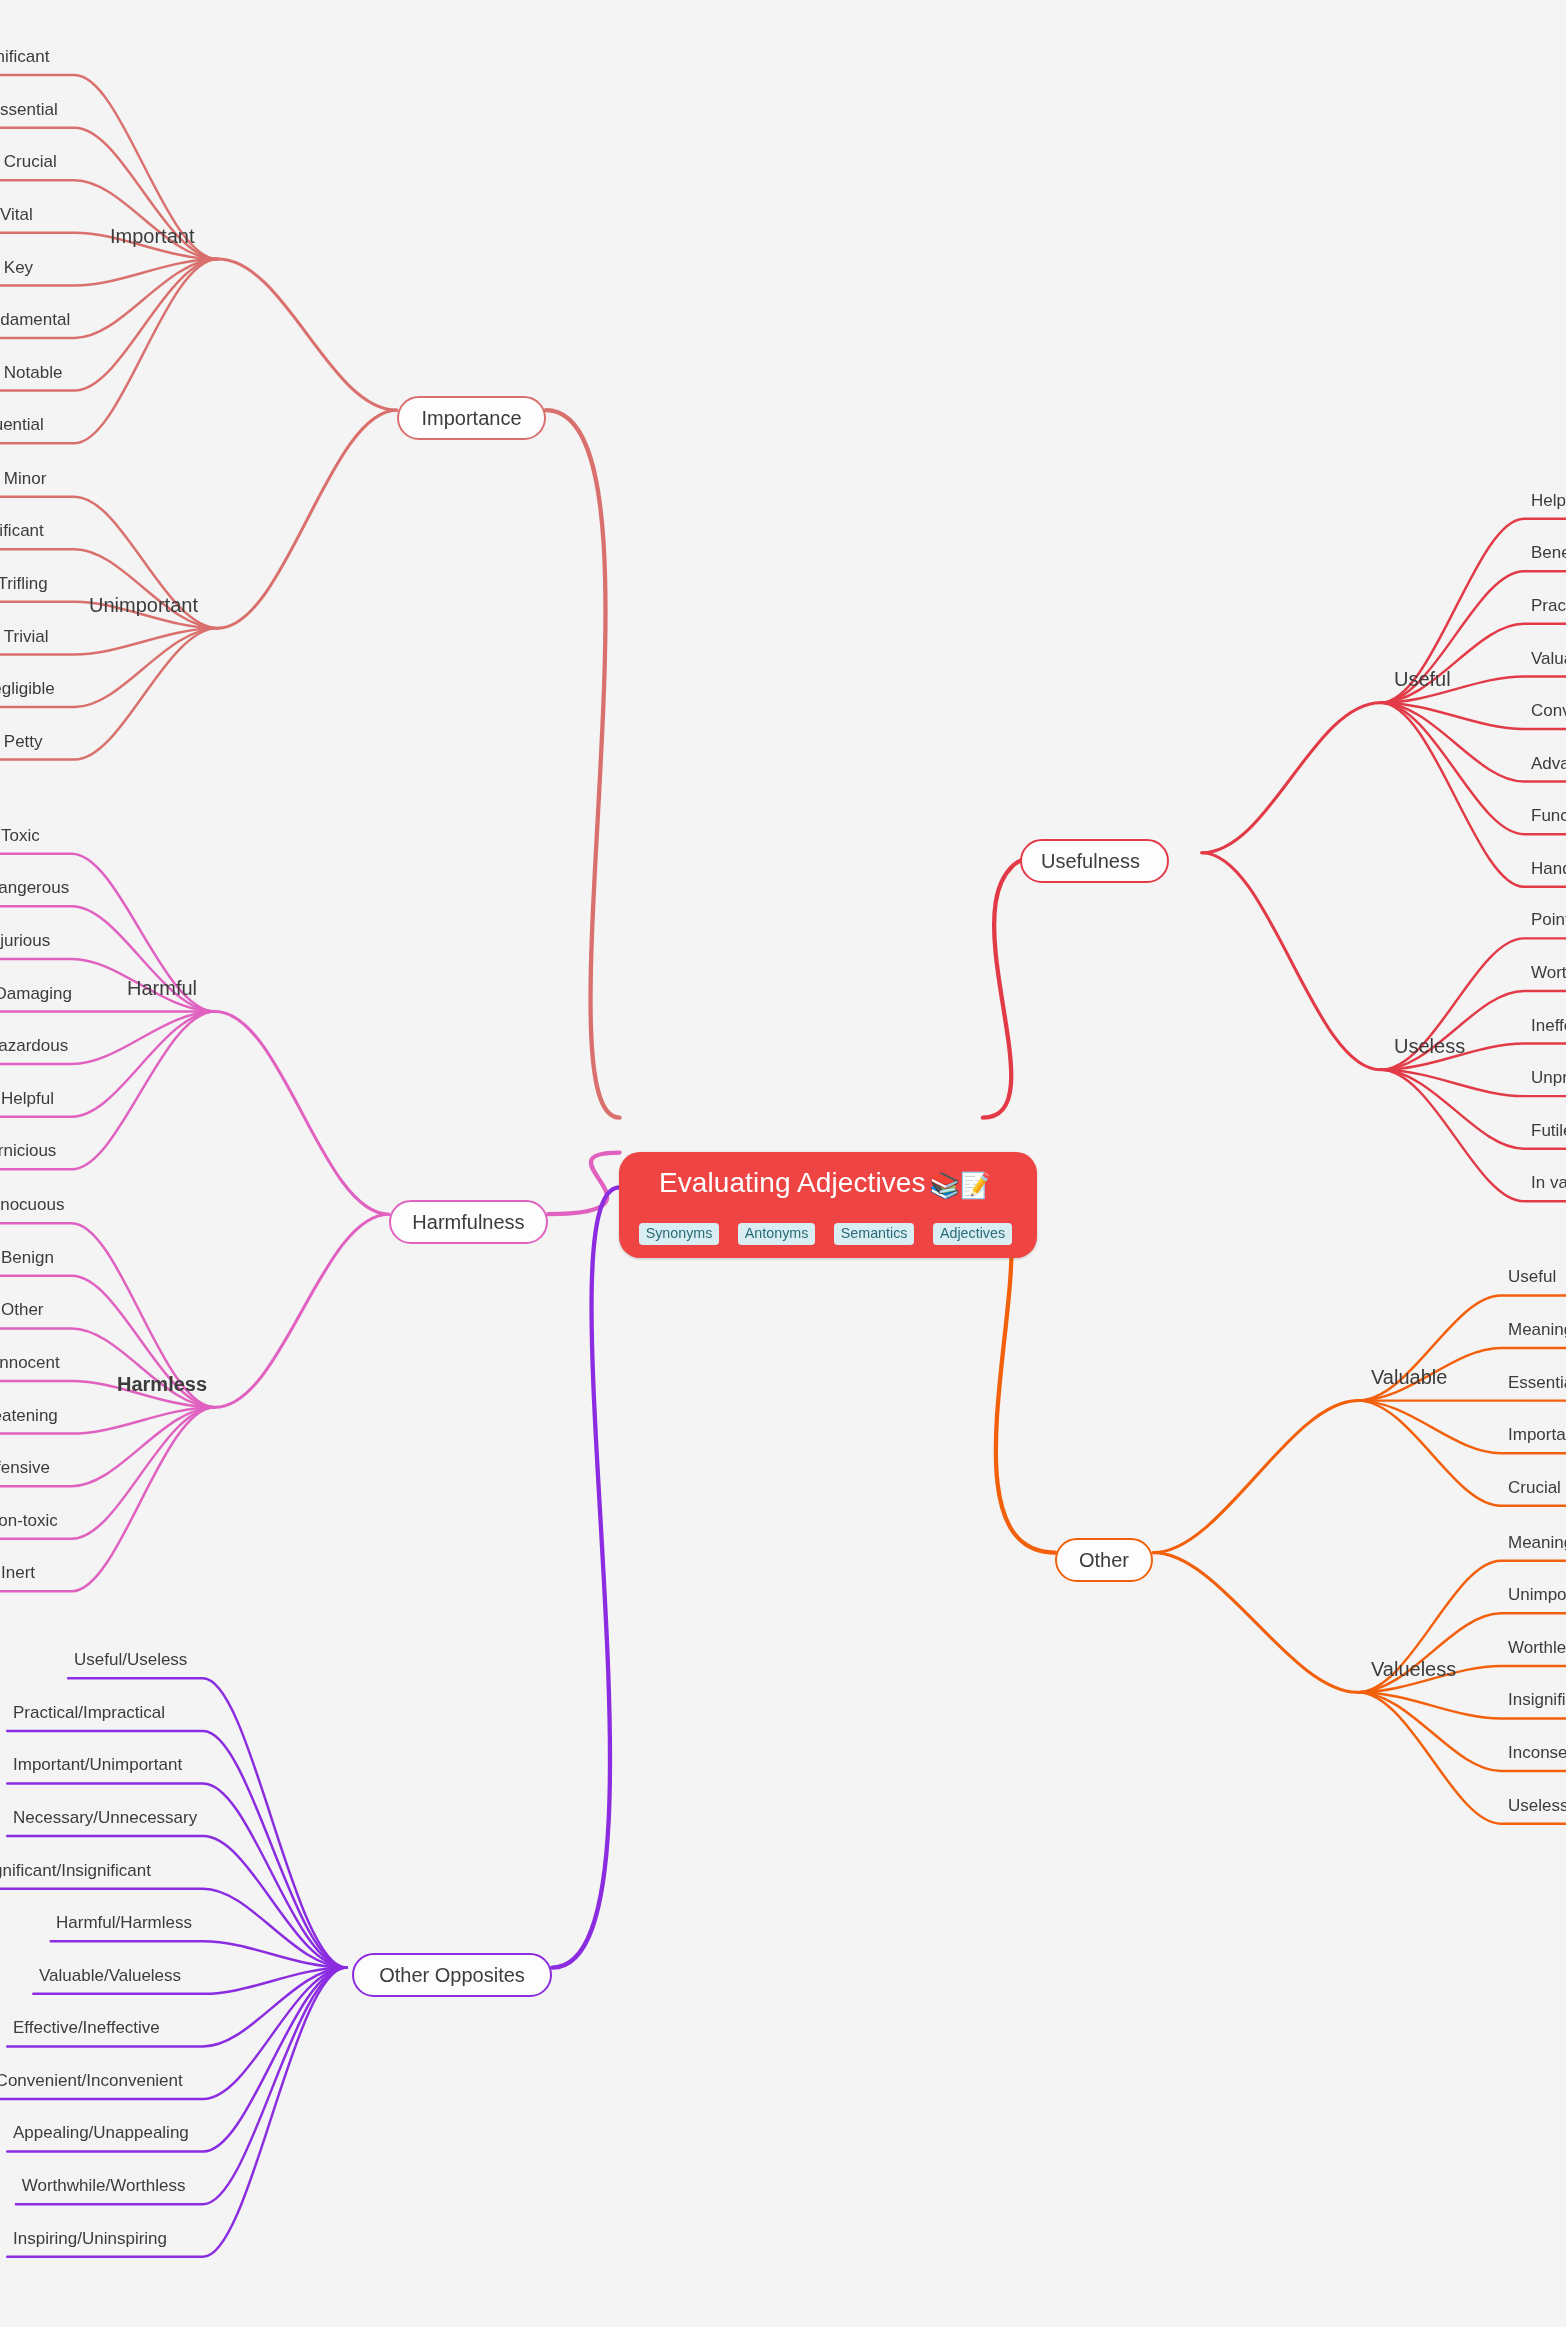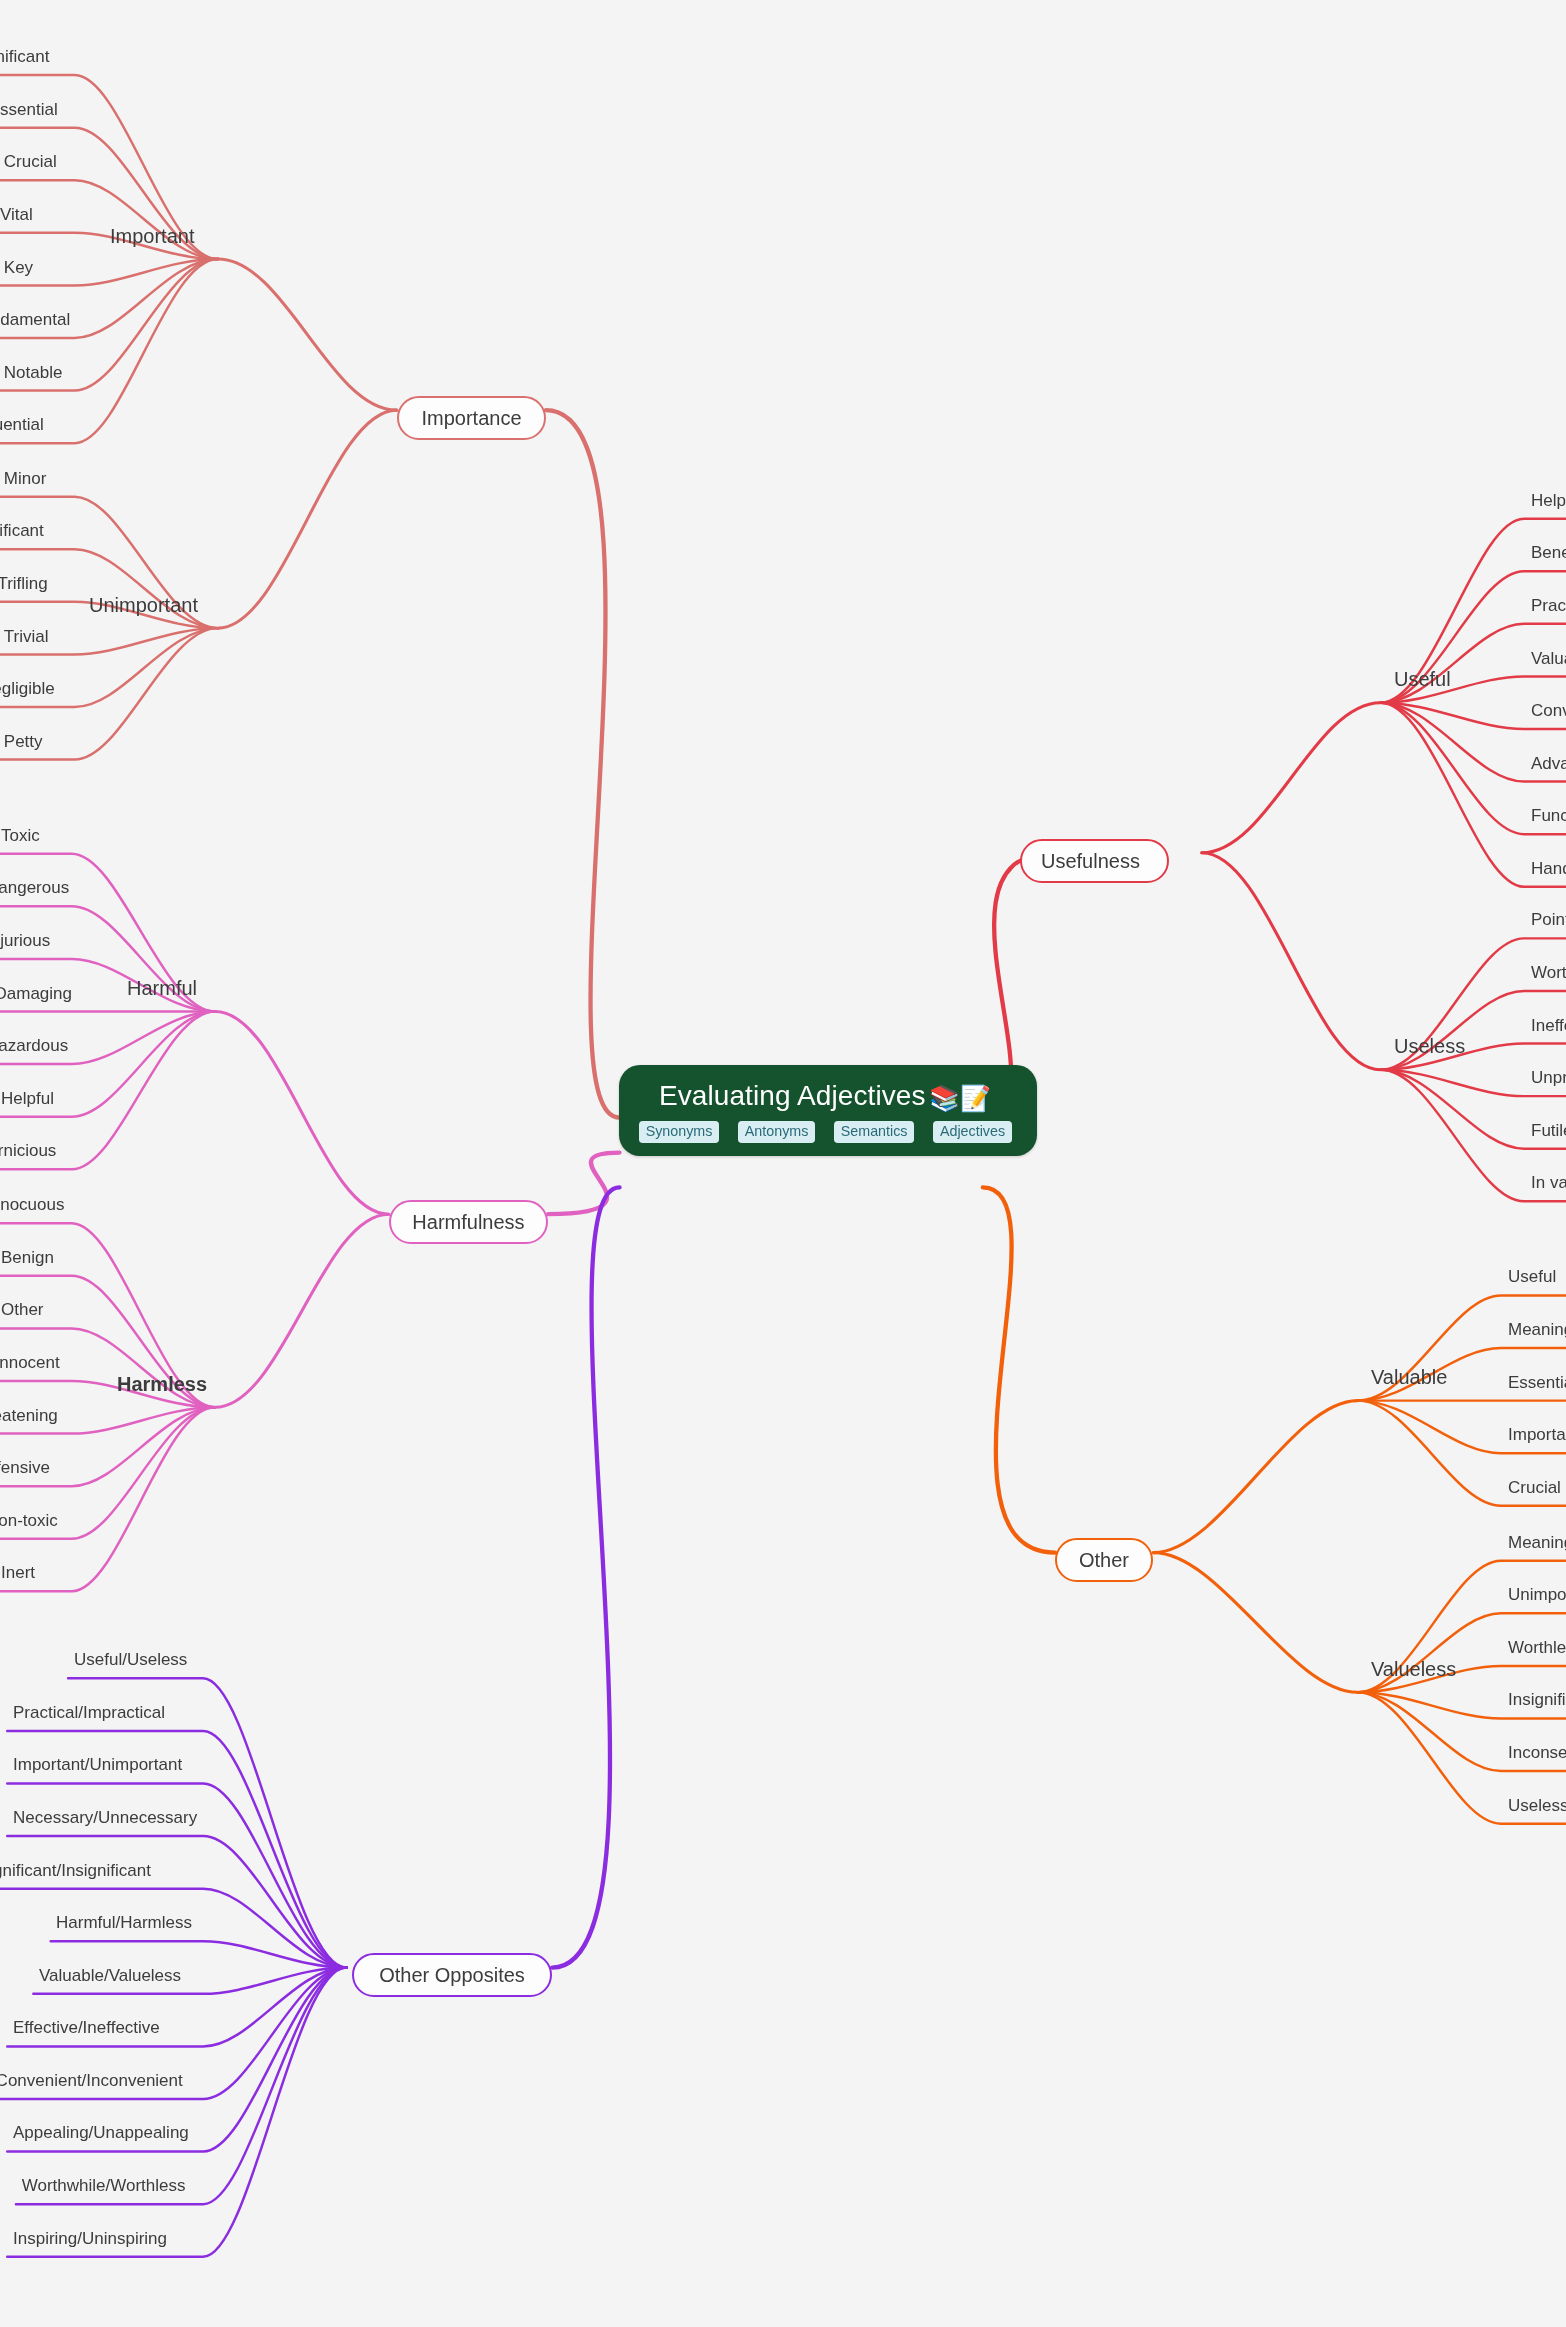--- a/index.html
+++ b/index.html
@@ -23,21 +23,21 @@
     box-shadow:0 1px 2.9px rgba(0,0,0,.18);
   }
   .root-title{
     color:#ffffff;
     font-size:28px;
     line-height:1.15;
     white-space:nowrap;
     letter-spacing:0.1px;
   }
   .root-emoji{font-size:25px;vertical-align:-1.9px;margin-left:3.8px;}
-  .root-badges{margin-top:8px;display:flex;gap:19px;justify-content:center;}
+  .root-badges{margin-top:23px;display:flex;gap:19px;justify-content:center;}
   .badge{
     background:#d9eef2;
     color:#2a6b78;
     border-radius:3.8px;
     font-size:14.3px;
     padding:1.9px 6.7px 2.9px 6.7px;
     white-space:nowrap;
     line-height:1.2;
   }
 
@@ -153,21 +153,21 @@
       <path d="M 1420 1465 C 1475 1465 1520 1575 1570 1575 L 1650 1575" fill="none" stroke="#f2600c" stroke-width="2.6" stroke-linecap="round"></path>
       <path d="M 1206.5125 1624 C 1276.5125 1624 1350 1770 1420 1770" fill="none" stroke="#f2600c" stroke-width="3.2" stroke-linecap="round"></path>
       <path d="M 1420 1770 C 1475 1770 1520 1632.5 1570 1632.5 L 1683.99 1632.5" fill="none" stroke="#f2600c" stroke-width="2.6" stroke-linecap="round"></path>
       <path d="M 1420 1770 C 1475 1770 1520 1687.5 1570 1687.5 L 1683.99 1687.5" fill="none" stroke="#f2600c" stroke-width="2.6" stroke-linecap="round"></path>
       <path d="M 1420 1770 C 1475 1770 1520 1742.5 1570 1742.5 L 1665.81 1742.5" fill="none" stroke="#f2600c" stroke-width="2.6" stroke-linecap="round"></path>
       <path d="M 1420 1770 C 1475 1770 1520 1797.5 1570 1797.5 L 1702.17 1797.5" fill="none" stroke="#f2600c" stroke-width="2.6" stroke-linecap="round"></path>
       <path d="M 1420 1770 C 1475 1770 1520 1852.5 1570 1852.5 L 1720.35 1852.5" fill="none" stroke="#f2600c" stroke-width="2.6" stroke-linecap="round"></path>
       <path d="M 1420 1770 C 1475 1770 1520 1907.5 1570 1907.5 L 1650 1907.5" fill="none" stroke="#f2600c" stroke-width="2.6" stroke-linecap="round"></path>
     </svg>
 
-  <div class="root" id="root-node" style="left: 619px; top: 1065px; background: #14532d; padding-left: 20px;">
+  <div class="root" id="root-node" style="left: 619px; top: 1152px; background: #ef4444; padding-left: 20px;">
     <div class="root-title">
       <span>Evaluating Adjectives</span><span class="root-emoji">📚📝</span>
     </div>
     <div class="root-badges" id="root-badges">
         <span class="badge" style="background: rgb(217, 238, 242); color: rgb(42, 107, 120);">Synonyms</span>
         <span class="badge" style="background: rgb(217, 238, 242); color: rgb(42, 107, 120);">Antonyms</span>
         <span class="badge" style="background: rgb(217, 238, 242); color: rgb(42, 107, 120);">Semantics</span>
         <span class="badge" style="background: rgb(217, 238, 242); color: rgb(42, 107, 120);">Adjectives</span>
       </div>
   </div>

